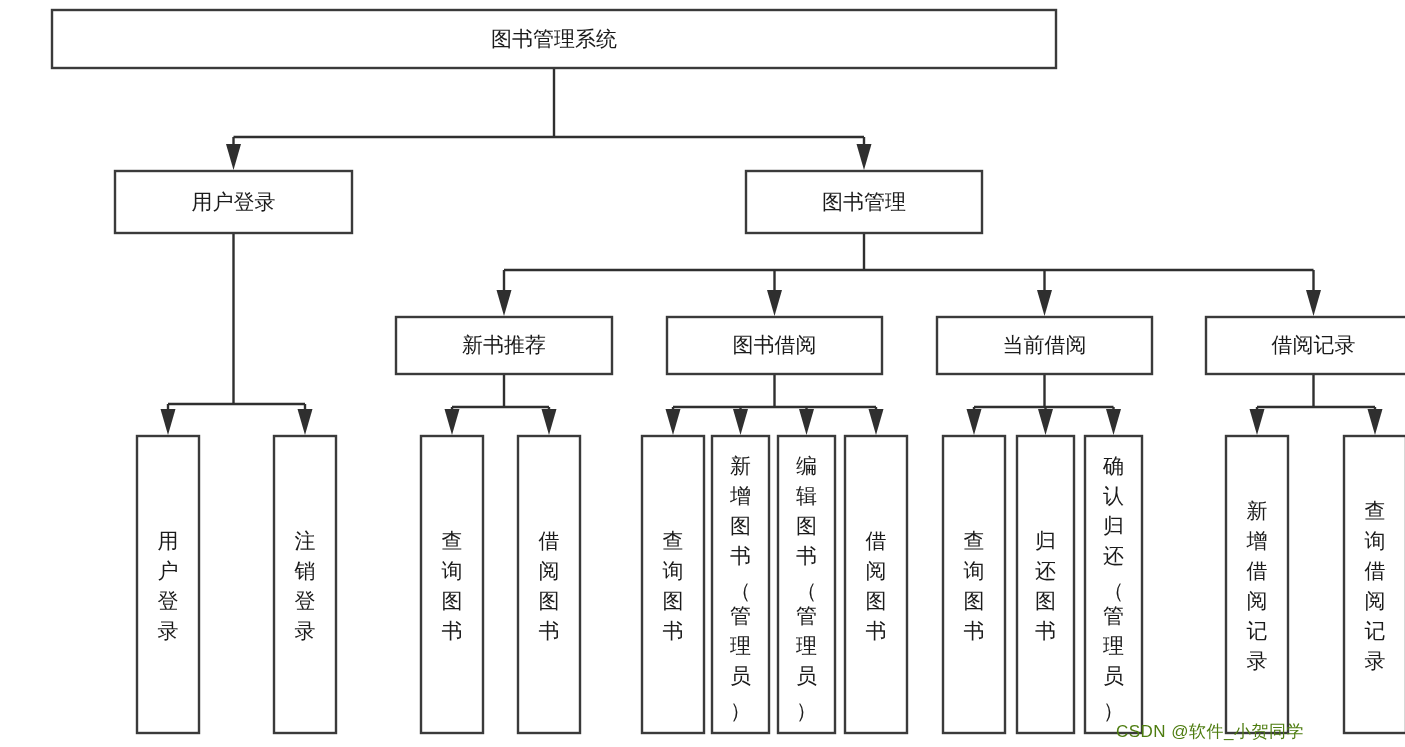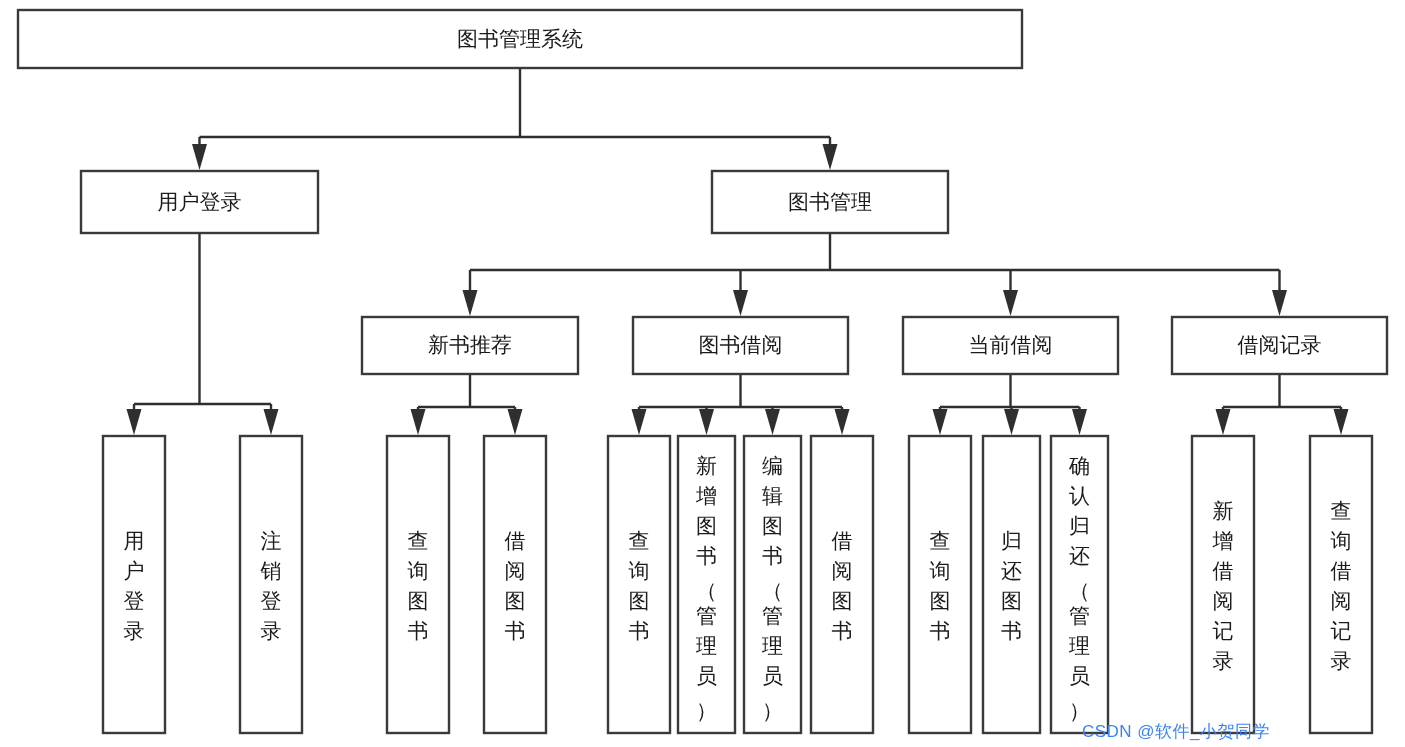--- a/index.html
+++ b/index.html
@@ -12,20 +12,21 @@
     width: 1405px;
     height: 747px;
     font-family: "Liberation Sans", "DejaVu Sans", sans-serif;
     overflow: hidden;
     position: relative;
   }
   #diagram-root {
     position: relative;
     width: 1278px;
     height: 747px;
+    margin-left: 34px;
   }
   svg.diagram-canvas {
     position: absolute;
     left: 0;
     top: 0;
     width: 1405px;
     height: 747px;
     display: block;
   }
   .node-box {
@@ -55,21 +56,21 @@
   .edge-arrow {
     fill: #2f2f2f;
     stroke: none;
   }
   .watermark {
     position: absolute;
     right: 8px;
     bottom: 4px;
     font-family: "Liberation Sans", "DejaVu Sans", sans-serif;
     font-size: 17px;
-    color: #3b82f6;
+    color: #4d7c0f;
     white-space: nowrap;
     letter-spacing: 0.5px;
     user-select: none;
   }
 </style>
 </head>
 <body>
 
 <div id="diagram-root">
   <svg class="diagram-canvas" id="diagram-canvas" viewBox="0 0 1405 747" xmlns="http://www.w3.org/2000/svg">

